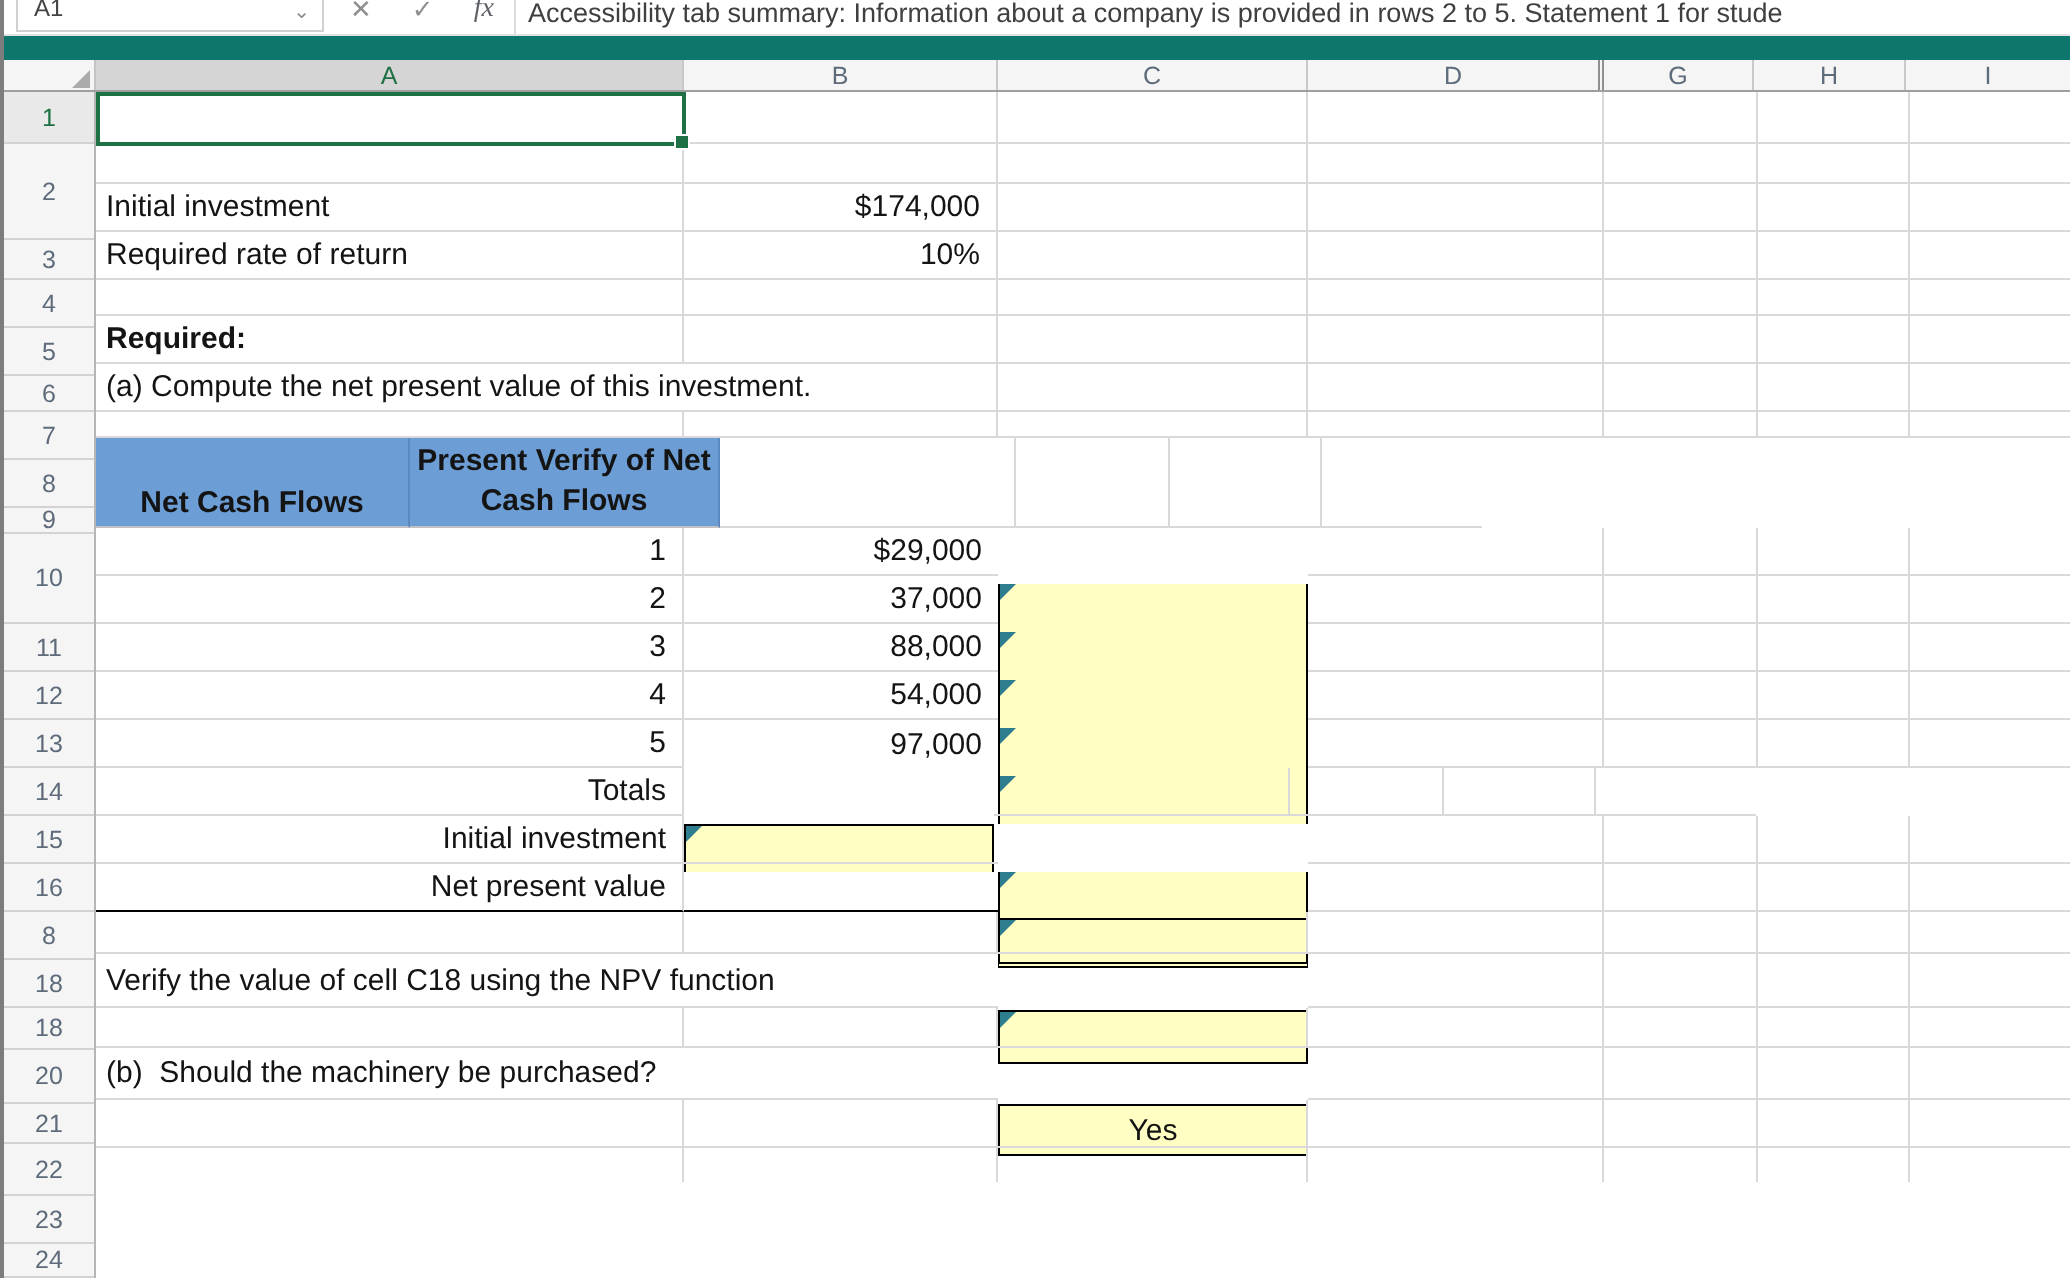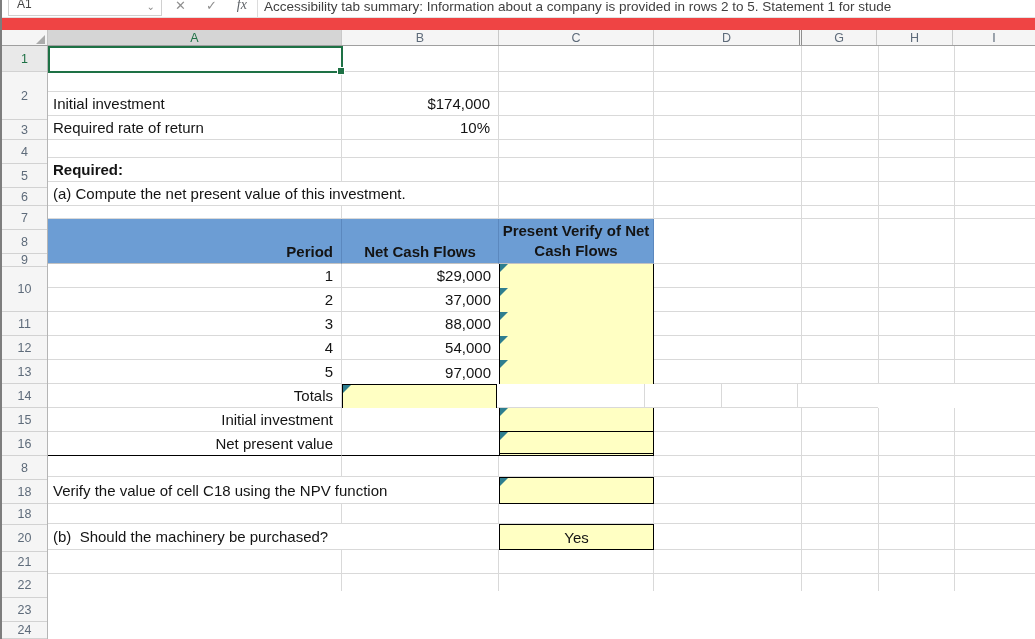--- a/index.html
+++ b/index.html
@@ -1,16 +1,16 @@
 <!DOCTYPE html>
 <html><head>
 <meta charset="utf-8">
 <style>
   html,body{margin:0;padding:0;background:#fff;}
-  .screen{position:relative;width:1035px;height:639px;background:#ef4444;overflow:hidden;
+  .screen{position:relative;width:1035px;height:639px;background:#0f766e;overflow:hidden;
           font-family:"Liberation Sans","DejaVu Sans",sans-serif;}
   .left-edge{position:absolute;left:0;top:0;width:2px;height:100%;background:#7d7d7d;}
 
   
   .fbar{position:absolute;left:2px;top:0;right:0;height:17px;background:#fff;
         border-bottom:1px solid #e2e2e2;overflow:hidden;}
   .namebox{position:absolute;left:6px;top:-8px;width:154px;height:24px;border:1px solid #d0d0d0;
            display:flex;align-items:center;font-size:12px;color:#444;padding-left:8px;box-sizing:border-box;}
   .namebox .chev{position:absolute;right:6px;bottom:3px;font-size:10px;color:#8a8a8a;}
   .fb-icons{position:absolute;left:163px;top:-8px;width:92px;height:26px;border-right:1px solid #dcdcdc;
@@ -44,21 +44,21 @@
      position:relative;font-size:15px;color:#141414;display:flex;align-items:center;}
   .wA{width:294px}.wB{width:157px}.wC{width:155px}.wD{width:148px}.wG{width:77px}.wH{width:76px}
   .wI{width:80px;border-right:none}
   .wAB{width:451px}.wAD{width:754px}
   .lbl{padding-left:5px;white-space:nowrap;}
   .rt{justify-content:flex-end;padding-right:8px;white-space:nowrap;}
   .ctr{justify-content:center;}
   .b{font-weight:bold;}
   .ylw{background:#FFFFC3;}
   .blk-l{border-left:1px solid #000;}
-  .blk-r{border-right:1px solid #000;}
+  .blk-r{border-right:1px solid #000;margin-top:28px;}
   .blk-t{border-top:1px solid #000;}
   .blk-b{border-bottom:1px solid #000;}
   .dbl-b{border-bottom:3px double #000;}
   .nb-b{border-bottom:none;}
   .nb-r{border-right:none;}
   .flag{position:absolute;top:0;left:0;width:0;height:0;
         border-top:8px solid #2E7E8F;border-right:8px solid transparent;}
   .blue{background:#6C9DD4;border-right:1px solid #5b88be;border-bottom:1px solid #c2c2c2;font-weight:bold;}
   .hdr-bot{align-items:flex-end;padding-bottom:3px;}
   .two-line{flex-direction:column;justify-content:flex-end;padding-bottom:2px;line-height:20px;text-align:center;}
@@ -206,21 +206,20 @@
           <div class="c wA"></div>
             <div class="c wB"></div>
             <div class="c wC"></div>
             <div class="c wD"></div>
             <div class="c wG"></div>
             <div class="c wH"></div>
             <div class="c wI"></div>
         </div>
 
         <div class="row" style="height:45px">
-          <div class="c wA blue rt hdr-bot">Period</div>
           <div class="c wB blue ctr hdr-bot">Net Cash Flows</div>
           <div class="c wC blue two-line">
             <span>Present Verify of Net</span>
             <span>Cash Flows</span>
           </div>
           <div class="c wD"></div>
             <div class="c wG"></div>
             <div class="c wH"></div>
             <div class="c wI"></div>
         </div>

